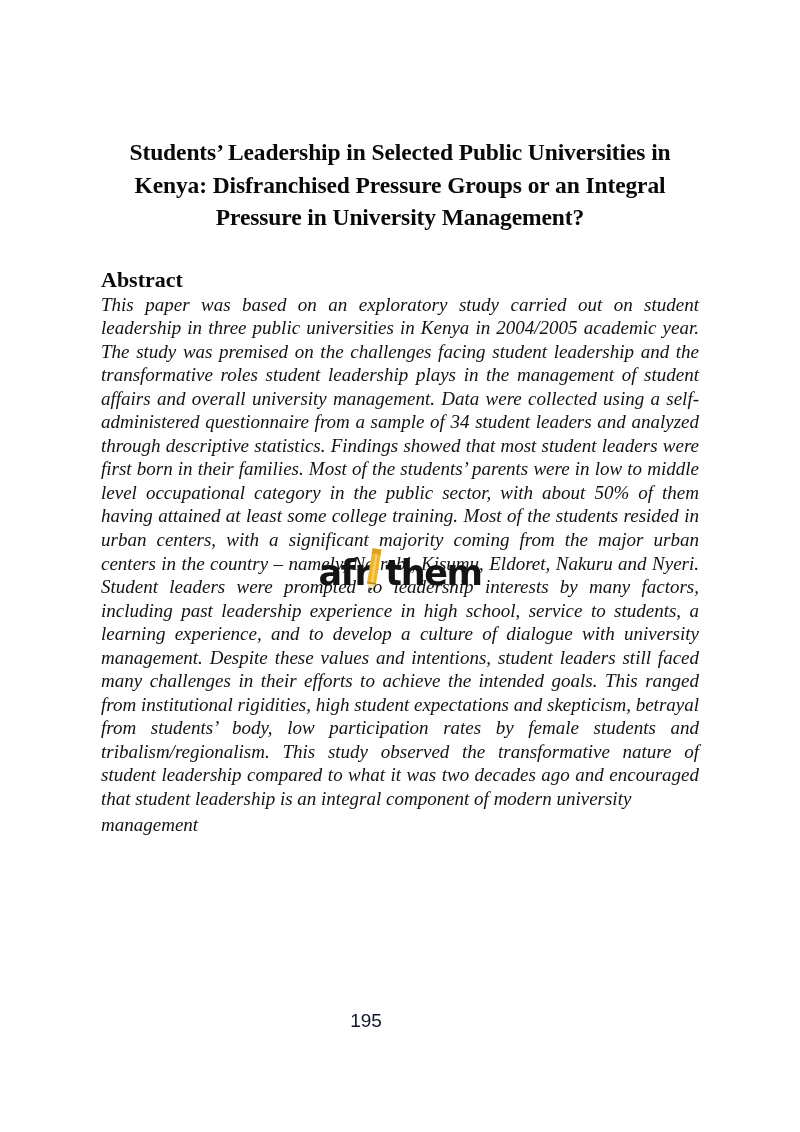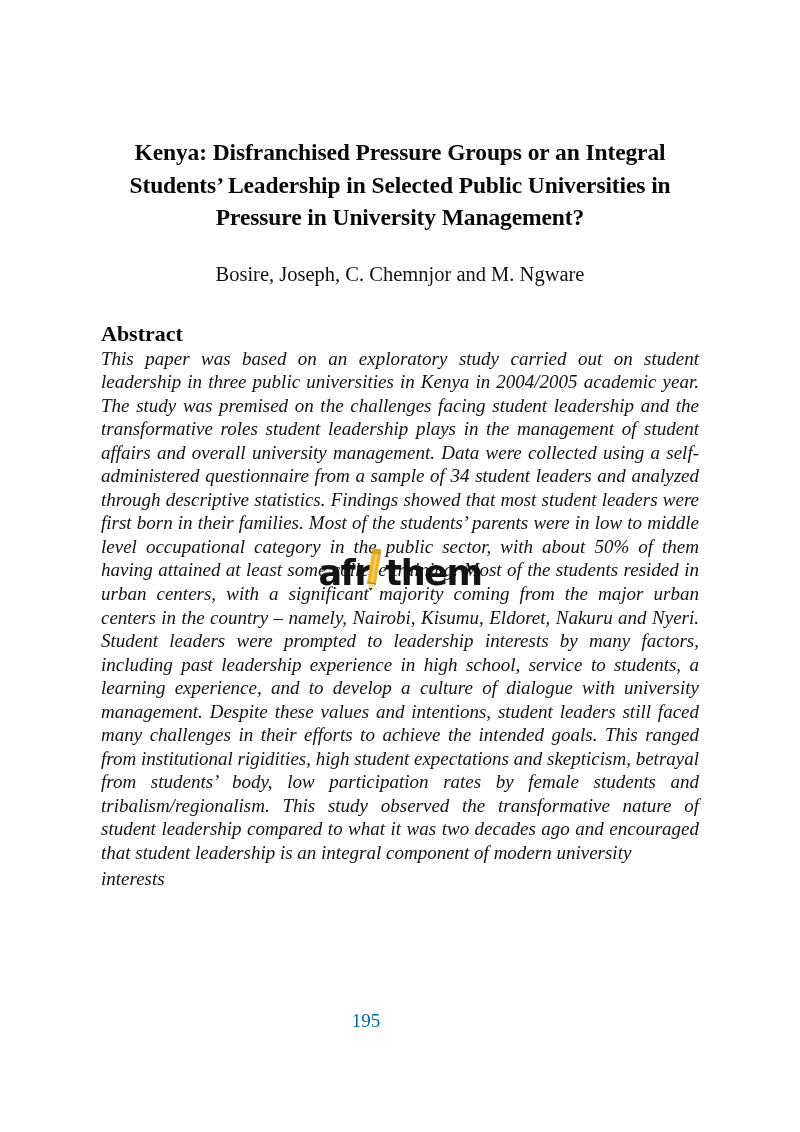--- a/index.html
+++ b/index.html
@@ -114,45 +114,44 @@
     transform: rotate(9deg);
   }
 
   
   .page-number {
     position: absolute;
     left: 0;
     top: 1010px;
     width: 732px;
     text-align: center;
-    font-family: Liberation Serif, serif;
+    font-family: Liberation Sans, sans-serif;
     font-size: 19px;
-    color: #0369a1;
+    color: #0f172a;
   }
 </style>
 </head>
 <body>
 
 <div class="page">
 
   <div class="content">
 
     <h1 class="paper-title">
+      <span class="tline">Students’ Leadership in Selected Public Universities in</span>
       <span class="tline">Kenya: Disfranchised Pressure Groups or an Integral</span>
-      <span class="tline">Students’ Leadership in Selected Public Universities in</span>
       <span class="tline">Pressure in University Management?</span>
     </h1>
 
-    <p class="authors">Bosire, Joseph, C. Chemnjor and M. Ngware</p>
 
     <h2 class="abstract-heading">Abstract</h2>
 
     <p class="abstract-body">This paper was based on an exploratory study carried out on student leadership in three public universities in Kenya in 2004/2005 academic year. The study was premised on the challenges facing student leadership and the transformative roles student leadership plays in the management of student affairs and overall university management. Data were collected using a self-administered questionnaire from a sample of 34 student leaders and analyzed through descriptive statistics. Findings showed that most student leaders were first born in their families. Most of the students’ parents were in low to middle level occupational category in the public sector, with about 50% of them having attained at least some college training. Most of the students resided in urban centers, with a significant majority coming from the major urban centers in the country – namely, Nairobi, Kisumu, Eldoret, Nakuru and Nyeri. Student leaders were prompted to leadership interests by many factors, including past leadership experience in high school, service to students, a learning experience, and to develop a culture of dialogue with university management. Despite these values and intentions, student leaders still faced many challenges in their efforts to achieve the intended goals. This ranged from institutional rigidities, high student expectations and skepticism, betrayal from students’ body, low participation rates by female students and tribalism/regionalism. This study observed the transformative nature of student leadership compared to what it was two decades ago and encouraged that student leadership is an integral component of modern university</p>
 
-    <p class="abstract-body lastline">interests</p>
+    <p class="abstract-body lastline">management</p>
 
   </div>
 
   <div class="watermark">
     <div class="wm-inner">
       <span>afr</span>
       <span class="wm-gap"></span>
       <span>them</span>
       <svg class="wm-pencil" viewBox="0 0 13 46">
         <rect x="2" y="0.5" width="9" height="6" fill="#d9a227"></rect>

